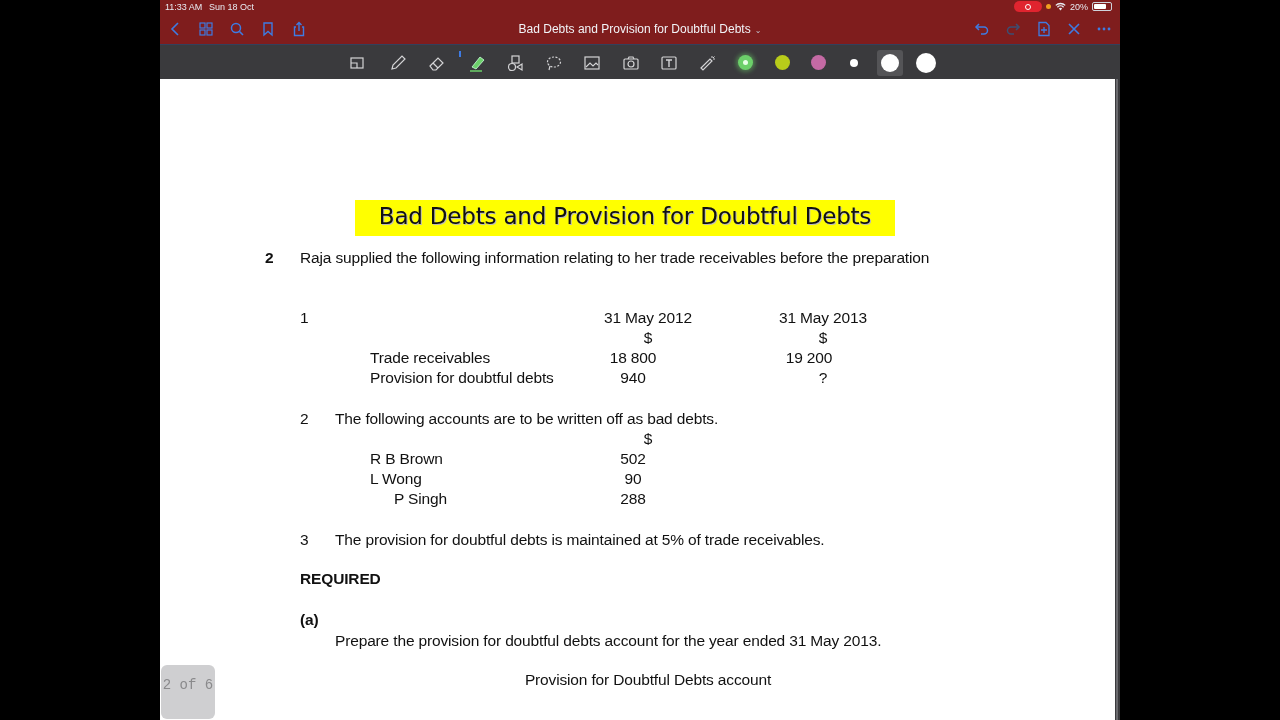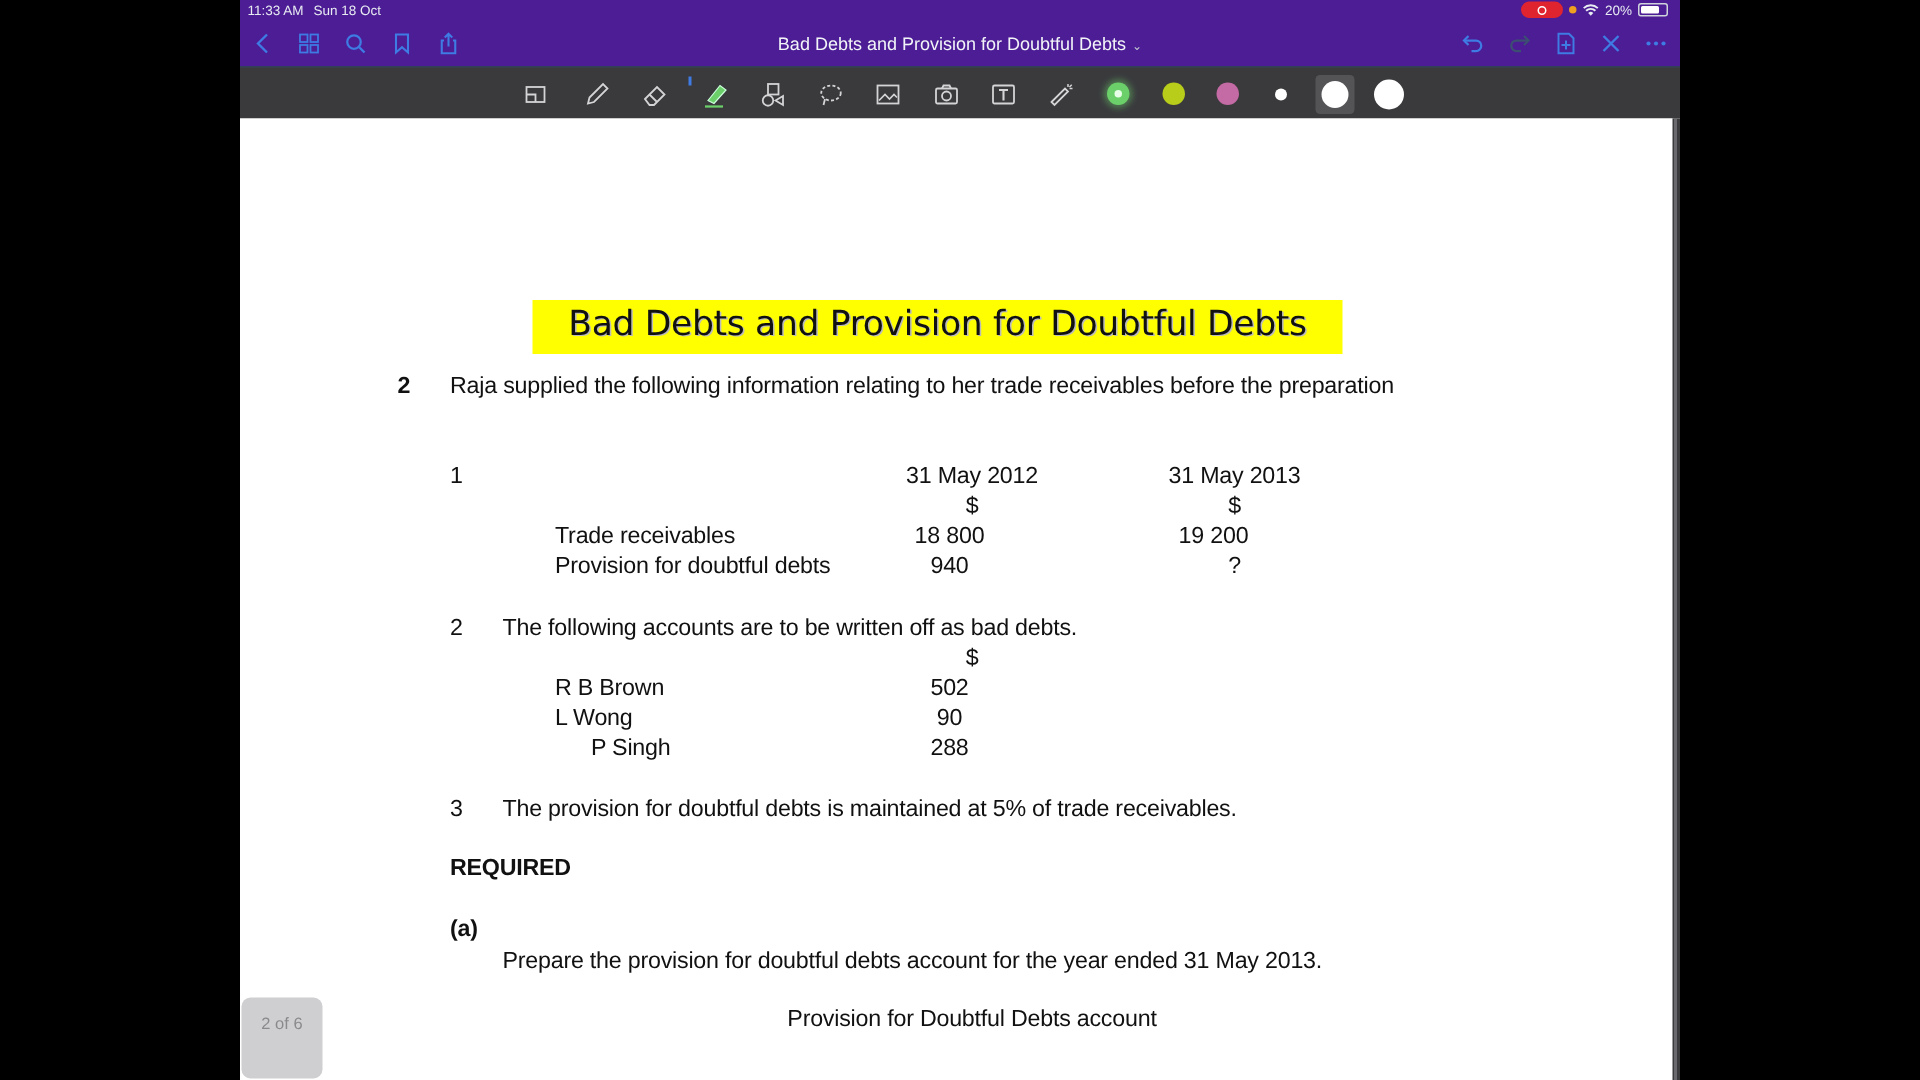--- a/index.html
+++ b/index.html
@@ -2,21 +2,21 @@
 <html><head>
   <meta charset="utf-8">
   <style>
     * { box-sizing: border-box; margin: 0; padding: 0; }
     html, body { width: 1280px; height: 720px; overflow: hidden; background: #000; }
     body { font-family: "Liberation Sans", sans-serif; position: relative; }
 
     #screen { position: absolute; left: 160px; top: 0; width: 960px; height: 720px; background: #fff; overflow: hidden; }
 
     
-    #topbar { position: absolute; left: 0; top: 0; width: 960px; height: 44px; background: #4c1d95; }
+    #topbar { position: absolute; left: 0; top: 0; width: 960px; height: 44px; background: #7f1d1d; }
     #status-bar { position: absolute; left: 0; top: 0; width: 960px; height: 14px; color: #e8ebf2; font-size: 9px; }
     #status-time { position: absolute; left: 5px; top: 2px; }
     #status-date { position: absolute; left: 49px; top: 2px; }
     #status-right { position: absolute; right: 8px; top: 1px; display: flex; align-items: center; gap: 4px; }
     #rec-pill { width: 28px; height: 11px; background: #e0242f; border-radius: 6px; display: flex; align-items: center; justify-content: center; }
     #rec-dot { width: 6px; height: 6px; border-radius: 50%; border: 1.5px solid #fff; }
     #orange-dot { width: 5px; height: 5px; border-radius: 50%; background: #f0a020; }
     #battery { width: 20px; height: 9px; border: 1px solid #cfd3dc; border-radius: 2px; padding: 1px; }
     #battery-fill { width: 76%; height: 100%; background: #fff; border-radius: 1px; }
 
@@ -39,21 +39,21 @@
 
     #title-banner { position: absolute; left: 195px; top: 121px; width: 540px; height: 36px; background: #ffff00; }
     #title-text { position: absolute; left: 0; top: 3px; width: 540px; text-align: center; font-family: "DejaVu Sans", sans-serif; font-size: 23px; color: #111; text-shadow: 1px 1px 0 #bbb; letter-spacing: -0.2px; }
 
     .t { position: absolute; font-size: 15.5px; color: #111; white-space: nowrap; letter-spacing: -0.15px; }
     .b { font-weight: bold; }
     .r { text-align: center; }
     .c { text-align: center; }
 
     #page-indicator { position: absolute; left: 1px; top: 586px; width: 54px; height: 54px; background: #cfcfd1; border-radius: 6px; }
-    #page-indicator-text { position: absolute; left: 0; top: 12px; width: 54px; text-align: center; font-size: 11px; color: #8a8a8c; }
+    #page-indicator-text { position: absolute; left: 0; top: 12px; width: 54px; text-align: center; font-size: 14px; color: #8a8a8c; font-family: Liberation Mono, monospace; }
   </style>
 </head>
 <body>
 
 <div id="screen">
 
   <div id="topbar">
     <div id="status-bar">
       <span id="status-time">11:33 AM</span>
       <span id="status-date">Sun 18 Oct</span>

